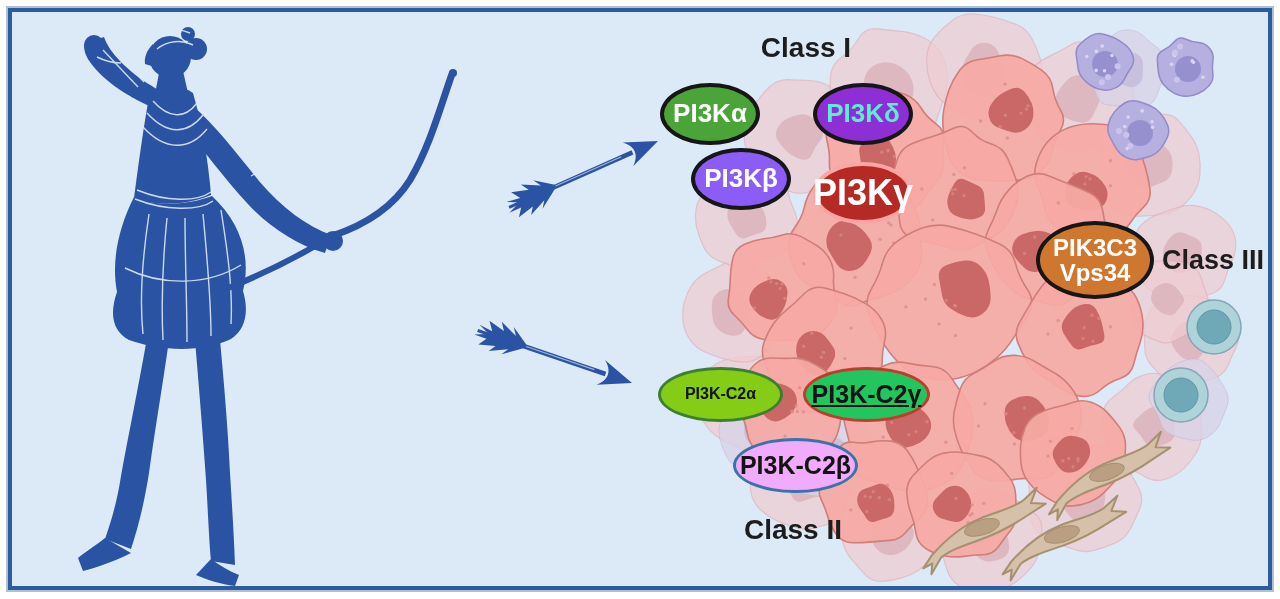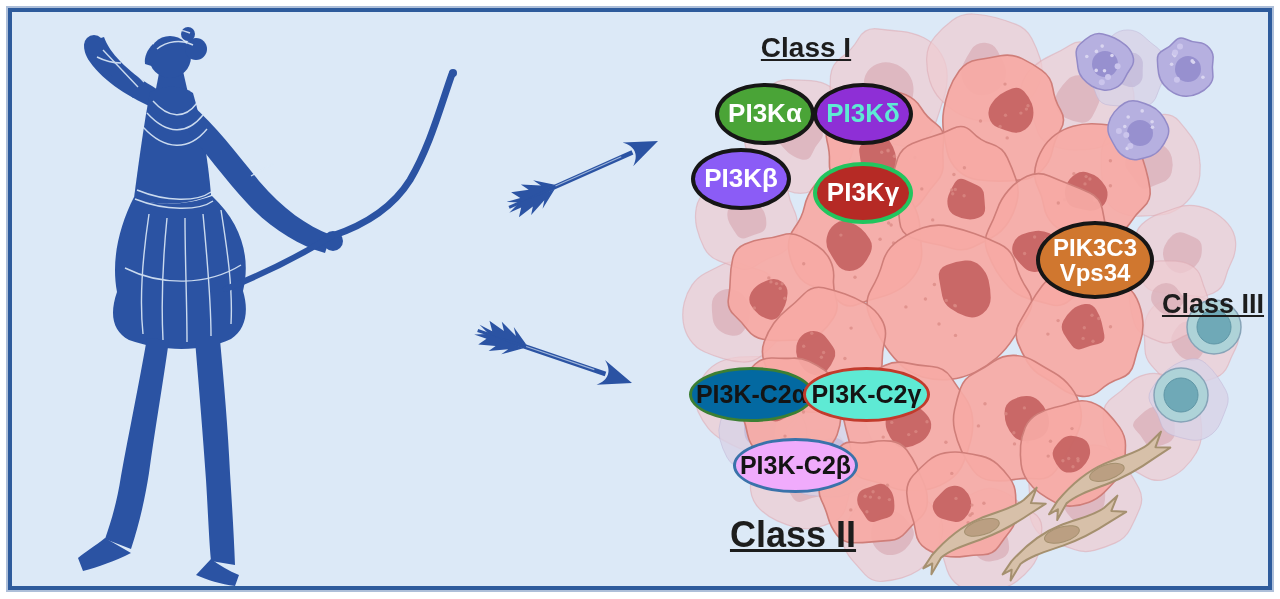--- a/index.html
+++ b/index.html
@@ -15,35 +15,35 @@
     box-shadow:0 0 0 2px #aebfd9;
     overflow:hidden;
   }
   .frame svg{position:absolute;left:0;top:0;}
   .oval{
     position:absolute;border-radius:50%;
     display:flex;align-items:center;justify-content:center;
     box-sizing:border-box;font-weight:bold;text-align:center;
     line-height:1.05;z-index:5;
   }
-  .ov-a  {left:715px;top:83px; width:100px;height:62px;background:#4aa437;border:4px solid #161616;color:#fff;font-size:26px;}
+  .ov-a  {left:660px;top:83px; width:100px;height:62px;background:#4aa437;border:4px solid #161616;color:#fff;font-size:26px;}
   .ov-d  {left:813px;top:83px; width:100px;height:62px;background:#8e2fd6;border:4px solid #161616;color:#5eead4;font-size:26px;}
   .ov-b  {left:691px;top:148px;width:100px;height:62px;background:#8b5cf6;border:4px solid #161616;color:#fff;font-size:26px;text-align:center;}
-  .ov-g  {left:813px;top:162px;width:100px;height:62px;background:#b62a25;border:4px solid #22c55e;color:#fff;font-size:26px;}
+  .ov-g  {left:813px;top:162px;width:100px;height:62px;background:#b62a25;border:4px solid #fca5a5;color:#fff;font-size:36px;}
   .ov-vps{left:1036px;top:221px;width:118px;height:78px;background:#d0772f;border:4px solid #161616;color:#fff;font-size:24px;text-align:center;}
-  .ov-c2a{left:689px;top:367px;width:125px;height:55px;background:#0369a1;border:3.5px solid #3c7f33;color:#141414;font-size:25px;}
-  .ov-c2g{left:803px;top:367px;width:127px;height:55px;background:#5eead4;border:3.5px solid #c23b2c;color:#141414;font-size:25px;}
+  .ov-c2a{left:658px;top:367px;width:125px;height:55px;background:#84cc16;border:3.5px solid #3c7f33;color:#141414;font-size:16px;}
+  .ov-c2g{left:803px;top:367px;width:127px;height:55px;background:#22c55e;border:3.5px solid #c23b2c;color:#141414;font-size:25px;text-decoration:underline;}
   .ov-c2b{left:733px;top:438px;width:125px;height:55px;background:#f0abfc;border:3.5px solid #3a72aa;color:#141414;font-size:25px;}
   .cls{
     position:absolute;transform:translateX(-50%);
-    font-weight:bold;color:#1d1d1d;white-space:nowrap;z-index:5;text-decoration:underline;
+    font-weight:bold;color:#1d1d1d;white-space:nowrap;z-index:5;
   }
   .cls1{left:806px; top:32px; font-size:28px;}
-  .cls3{left:1213px;top:245px;font-size:27px;margin-top:44px;}
-  .cls2{left:793px; top:514px;font-size:36px;}
+  .cls3{left:1213px;top:245px;font-size:27px;}
+  .cls2{left:793px; top:514px;font-size:28px;}
 </style>
 </head>
 <body>
 
 <div class="frame">
   <svg id="art" width="1256" height="574" viewBox="12 12 1256 574">
       <g fill="#2b53a3">
         <path d="M158,110 C130,98 104,82 90,62 C85,55 83,48 85,43 L104,37 C109,52 127,71 152,86 C160,91 166,96 170,100 Z"></path>
         <path d="M98,44 L142,90 L133,98 L90,53 Z"></path>
         <path d="M153,44 C147,50 144,57 145,64 L158,68 Z"></path>

